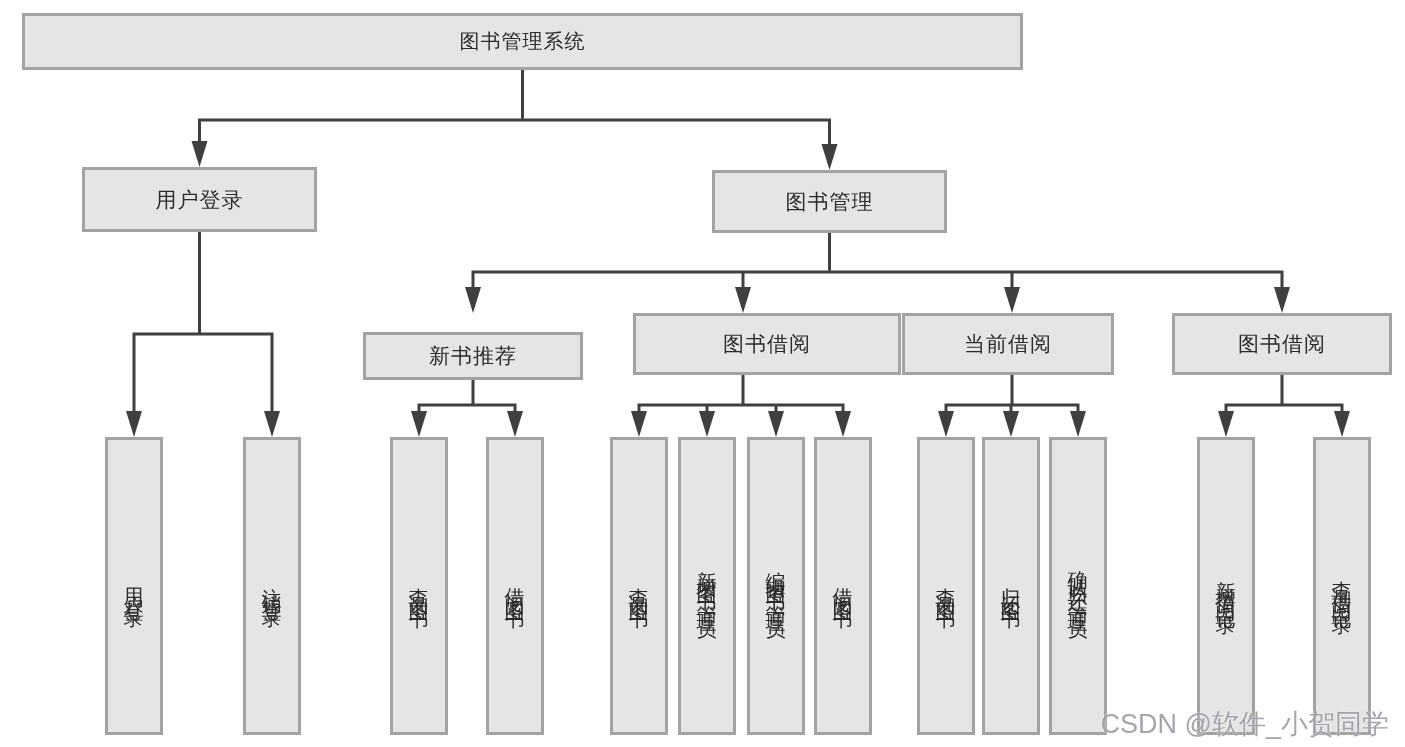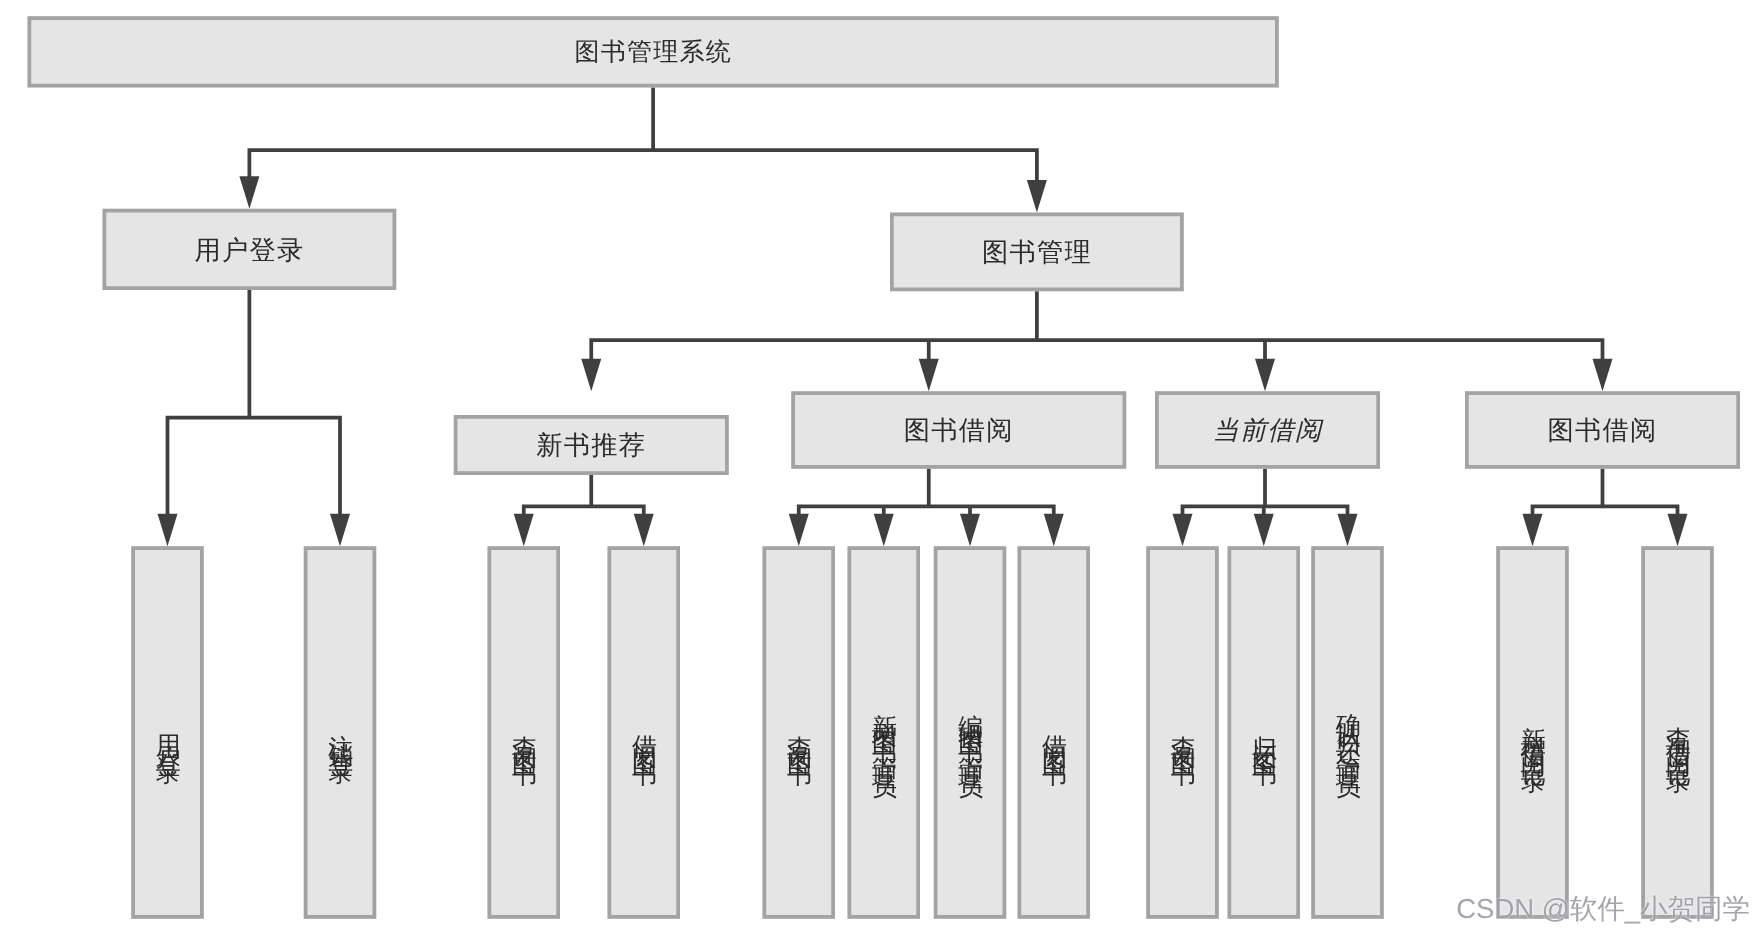--- a/index.html
+++ b/index.html
@@ -31,23 +31,23 @@
   .node.leaf span {
     writing-mode: vertical-rl;
     text-orientation: mixed;
     font-size: 20px;
     letter-spacing: 7px;
     line-height: 1;
     white-space: nowrap;
   }
   #watermark {
     position: absolute;
-    right: 5px;
+    right: 16px;
     bottom: 5px;
-    font-size: 22px;
+    font-size: 27px;
     color: rgba(148, 148, 158, 0.85);
     text-shadow: 0 0 2px rgba(255,255,255,0.9);
     white-space: nowrap;
   }
 </style>
 </head>
 <body>
 
 <div id="canvas">
 
@@ -106,21 +106,21 @@
              M1342 437 l-8 -26 h16 z"></path>
   </svg>
 
   <div class="node h root" style="left:22px; top:13px; width:1001px; height:57px;">图书管理系统</div>
 
   <div class="node h" style="left:82px; top:167px; width:235px; height:65px;">用户登录</div>
   <div class="node h" style="left:712px; top:170px; width:235px; height:63px;font-family:Liberation Serif, serif;">图书管理</div>
 
   <div class="node h" style="left:363px; top:332px; width:220px; height:48px;">新书推荐</div>
   <div class="node h" style="left:633px; top:313px; width:268px; height:62px;">图书借阅</div>
-  <div class="node h" style="left:924px; top:313px; width:180px; height:62px;font-style:italic;">当前借阅</div>
+  <div class="node h" style="left:902px; top:313px; width:212px; height:62px;">当前借阅</div>
   <div class="node h" style="left:1172px; top:313px; width:220px; height:62px;">图书借阅</div>
 
   <div class="node leaf" style="left:105px; top:437px; width:58px; height:298px;">
     <span>用户登录</span>
   </div>
   <div class="node leaf" style="left:243px; top:437px; width:58px; height:298px;">
     <span>注销登录</span>
   </div>
 
   <div class="node leaf" style="left:390px; top:437px; width:58px; height:298px;">

